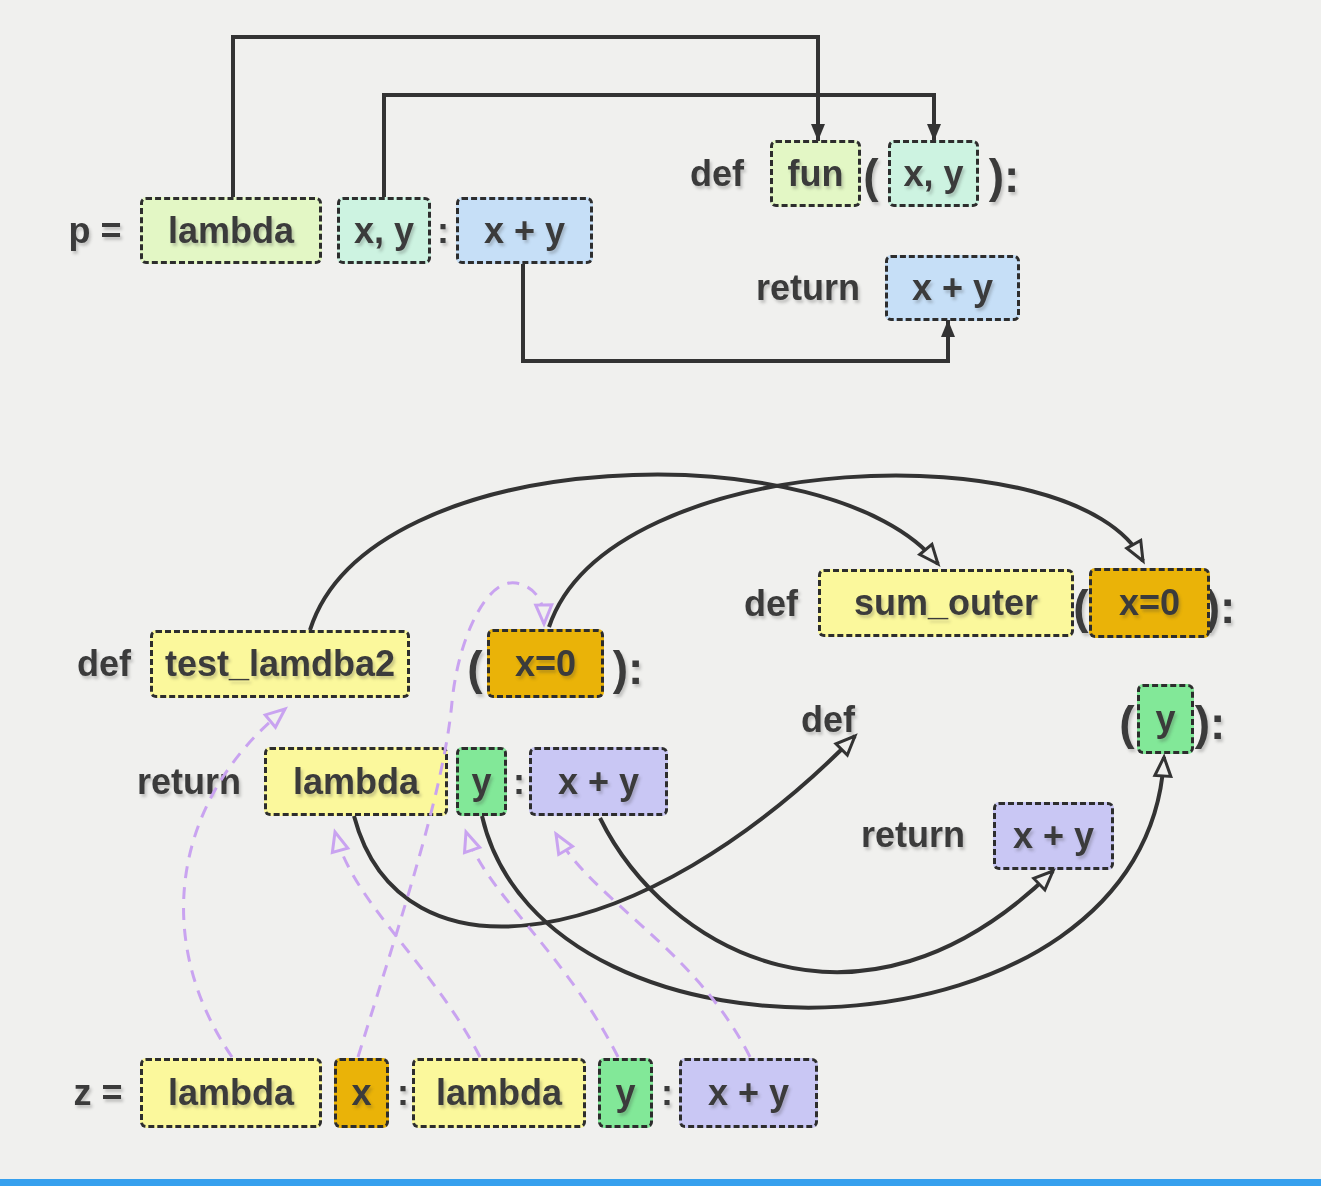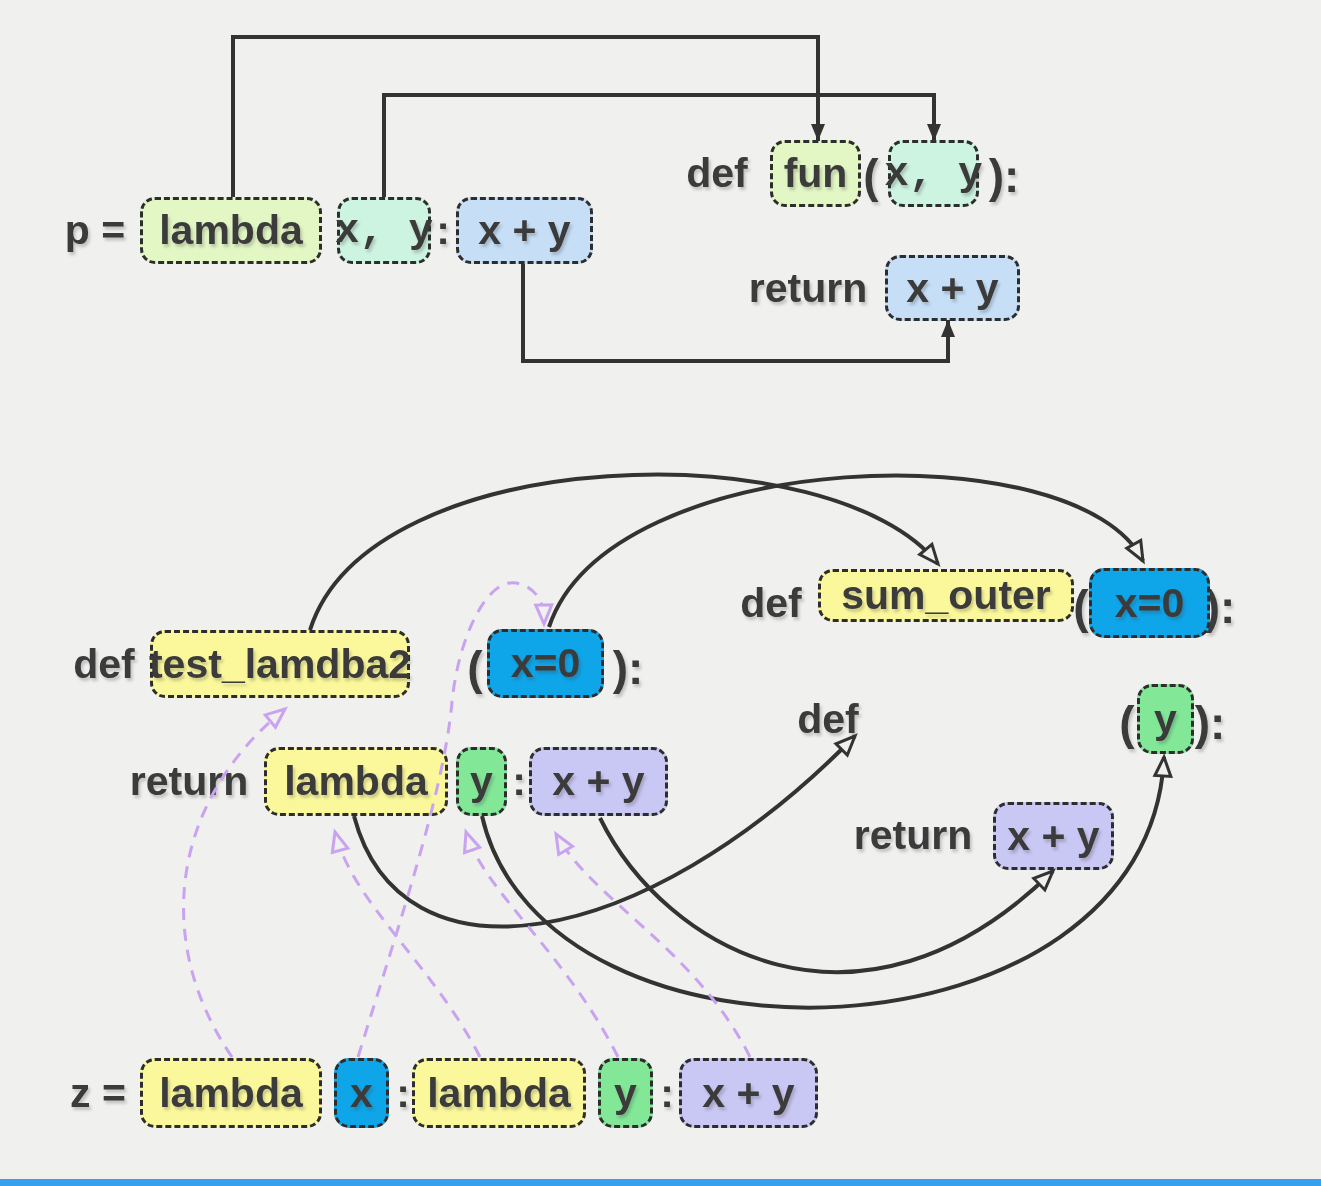--- a/index.html
+++ b/index.html
@@ -2,32 +2,32 @@
 <html><head>
 <meta charset="utf-8">
 <style>
   html,body{margin:0;padding:0;background:#e8e8e8;}
   .canvas{
     position:relative;width:1321px;height:1186px;background:#f0f0ee;overflow:hidden;
     font-family:"Liberation Sans","DejaVu Sans",sans-serif;
   }
   .tok{
     position:absolute;display:flex;align-items:center;justify-content:center;
-    font-weight:700;color:#3b3b3b;font-size:41px;white-space:nowrap;
+    font-weight:700;color:#3b3b3b;font-size:36px;white-space:nowrap;
     text-shadow:2px 3px 3px rgba(60,60,60,.25);z-index:1;
   }
   .box{
-    border:3.6px dashed #2d2d2d;border-radius:15px;z-index:2;
+    border:3.6px dashed #2d2d2d;border-radius:6px;z-index:2;
     box-sizing:border-box;
   }
   .c-palegreen{background:#e3f7c5;}
-  .c-mint{background:#cdf3e1;font-family:Liberation Mono, monospace;}
+  .c-mint{background:#cdf3e1;}
   .c-blue{background:#c6dff7;}
   .c-yellow{background:#fbf89c;}
-  .c-lightgreen{background:#0ea5e9;}
+  .c-lightgreen{background:#eab308;}
   .c-green{background:#82e898;}
   .c-lavender{background:#c9c7f4;}
   .paren{font-size:46px;z-index:1;}
   svg.arrows{position:absolute;left:0;top:0;z-index:3;pointer-events:none;}
   .bottom-bar{position:absolute;left:0;bottom:0;width:100%;height:7px;background:#36a0ee;z-index:4;}
 </style>
 </head>
 <body>
 
 <div class="canvas">
@@ -85,21 +85,21 @@
   <div class="tok box c-lightgreen" style="left:487px;top:629px;width:117px;height:69px">x=0</div>
   <div class="tok paren" style="left:604px;top:632px;width:48px;height:72px">):</div>
 
   <div class="tok" style="left:116px;top:747px;width:146px;height:69px">return</div>
   <div class="tok box c-yellow" style="left:264px;top:747px;width:184px;height:69px">lambda</div>
   <div class="tok box c-green" style="left:456px;top:747px;width:51px;height:69px">y</div>
   <div class="tok" style="left:507px;top:747px;width:24px;height:69px">:</div>
   <div class="tok box c-lavender" style="left:529px;top:747px;width:139px;height:69px">x + y</div>
 
   <div class="tok" style="left:731px;top:569px;width:80px;height:69px">def</div>
-  <div class="tok box c-yellow" style="left:818px;top:569px;width:256px;height:53px">sum_outer</div>
+  <div class="tok box c-yellow" style="left:818px;top:569px;width:256px;height:68px">sum_outer</div>
   <div class="tok paren" style="left:1068px;top:571px;width:26px;height:72px">(</div>
   <div class="tok box c-lightgreen" style="left:1089px;top:568px;width:121px;height:70px">x=0</div>
   <div class="tok paren" style="left:1196px;top:571px;width:48px;height:72px">):</div>
 
   <div class="tok" style="left:788px;top:685px;width:80px;height:69px">def</div>
   <div class="tok paren" style="left:1114px;top:687px;width:26px;height:72px">(</div>
   <div class="tok box c-green" style="left:1137px;top:684px;width:57px;height:70px">y</div>
   <div class="tok paren" style="left:1186px;top:687px;width:48px;height:72px">):</div>
 
   <div class="tok" style="left:840px;top:802px;width:146px;height:66px">return</div>

